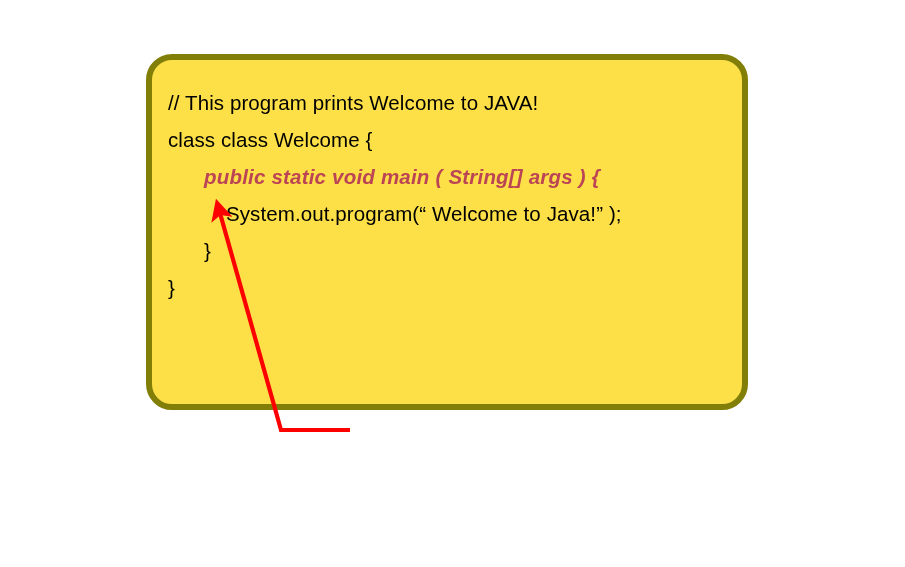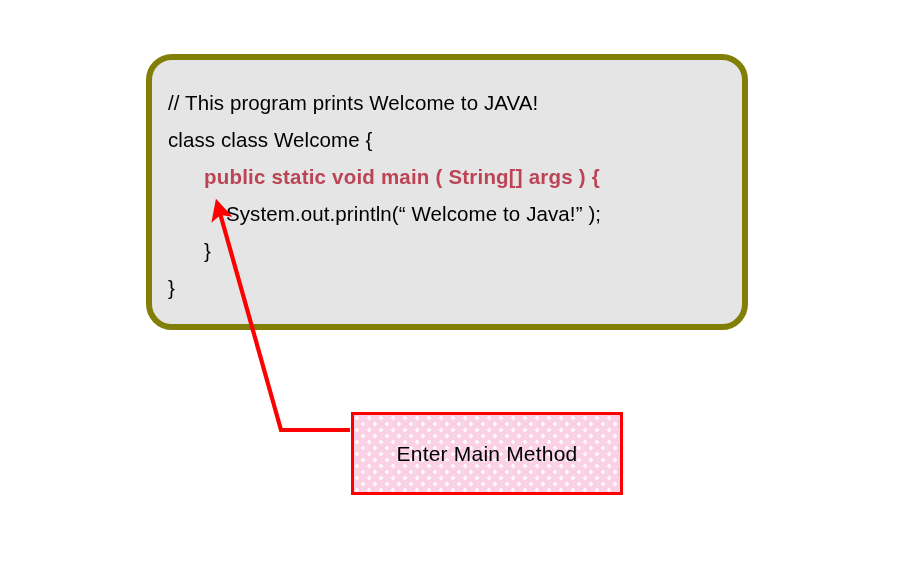--- a/index.html
+++ b/index.html
@@ -21,22 +21,22 @@
     height: 567px;
     background: #ffffff;
   }
 
   
   .code-box {
     position: absolute;
     left: 146px;
     top: 54px;
     width: 602px;
-    height: 276px;
-    background: #e5e5e5;
+    height: 356px;
+    background: #fde047;
     border: 6px solid #827f08;
     border-radius: 26px;
     z-index: 1;
   }
   .code-lines {
     position: absolute;
     left: 0;
     top: 0;
     width: 100%;
     height: 100%;
@@ -48,20 +48,21 @@
     line-height: 37px;
     color: #000000;
     white-space: pre;
     letter-spacing: 0.1px;
   }
   .code-line.highlight {
     color: #bb4455;
     font-weight: bold;
     font-size: 20.5px;
     letter-spacing: 0.2px;
+    font-style: italic;
   }
   .indent-1 { padding-left: 36px; }
   .indent-2 { padding-left: 58px; }
 
   
   .arrow-layer {
     position: absolute;
     left: 0;
     top: 0;
     width: 905px;
@@ -99,32 +100,29 @@
 </head>
 <body>
 
 <div class="canvas">
 
   <div class="code-box">
     <div class="code-lines">
       <div class="code-line">// This program prints Welcome to JAVA!</div>
       <div class="code-line">class class Welcome {</div>
       <div class="code-line highlight indent-1">public static void main ( String[] args ) {</div>
-      <div class="code-line indent-2">System.out.println(“ Welcome to Java!” );</div>
+      <div class="code-line indent-2">System.out.program(“ Welcome to Java!” );</div>
       <div class="code-line indent-1">}</div>
       <div class="code-line">}</div>
     </div>
   </div>
 
   <svg class="arrow-layer" viewBox="0 0 905 567" width="905" height="567">
     <defs>
       <marker id="arrowhead" markerWidth="5.2" markerHeight="5.2" refX="3.4" refY="2.6" orient="auto" markerUnits="strokeWidth">
         <polygon points="0,0 5.2,2.6 0,5.2 1.2,2.6" fill="#fd0101"></polygon>
       </marker>
     </defs>
     <polyline points="350,430 281,430 218,206" fill="none" stroke="#fd0101" stroke-width="4.2" stroke-linecap="butt" stroke-linejoin="miter" marker-end="url(#arrowhead)"></polyline>
   </svg>
 
-  <div class="callout-box">
-    <span class="callout-text">Enter Main Method</span>
-  </div>
 
 </div>
 
 </body></html>

